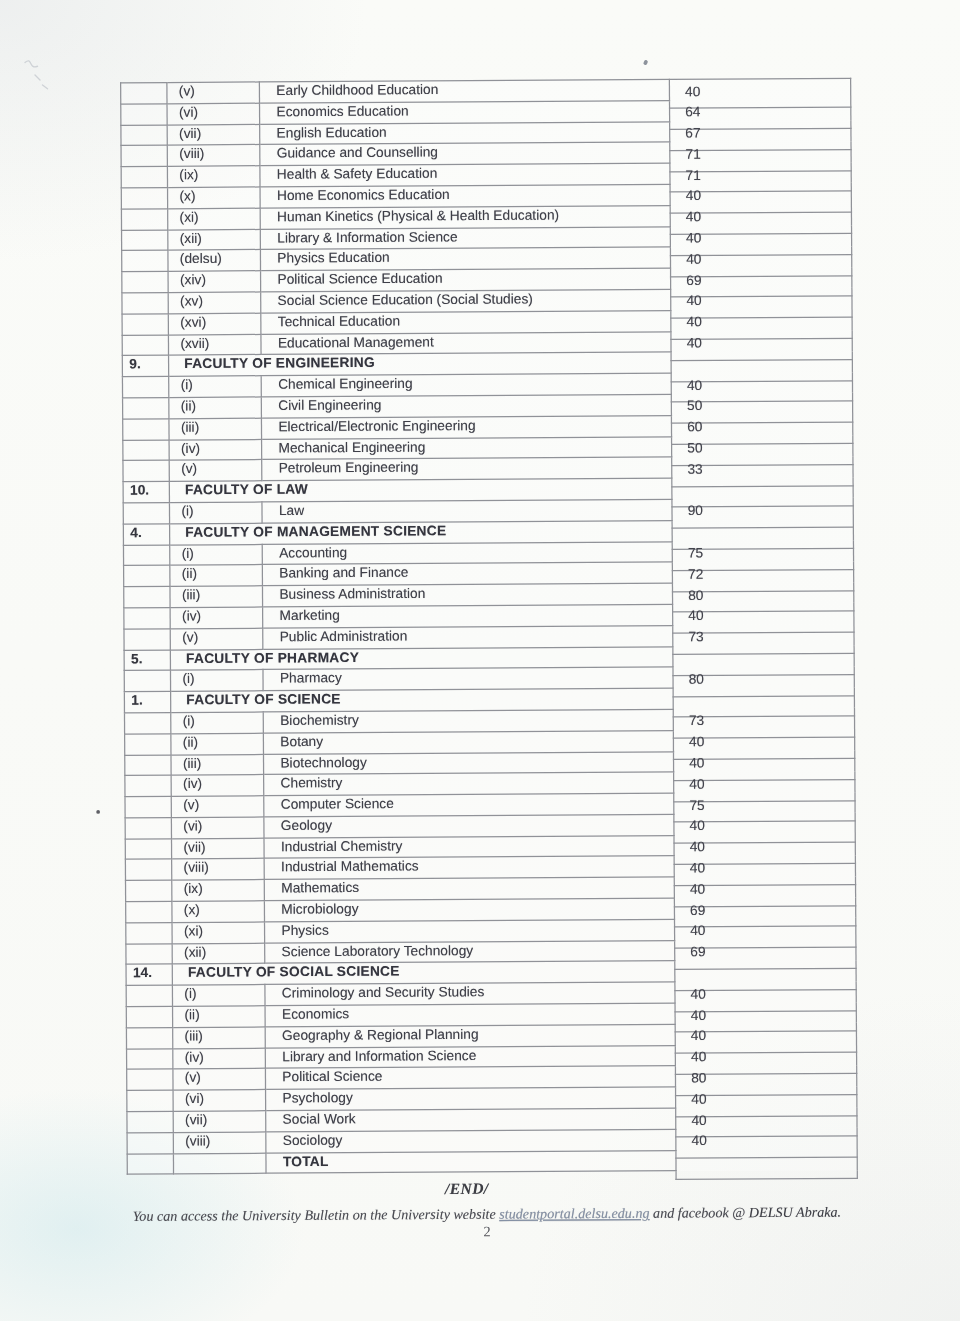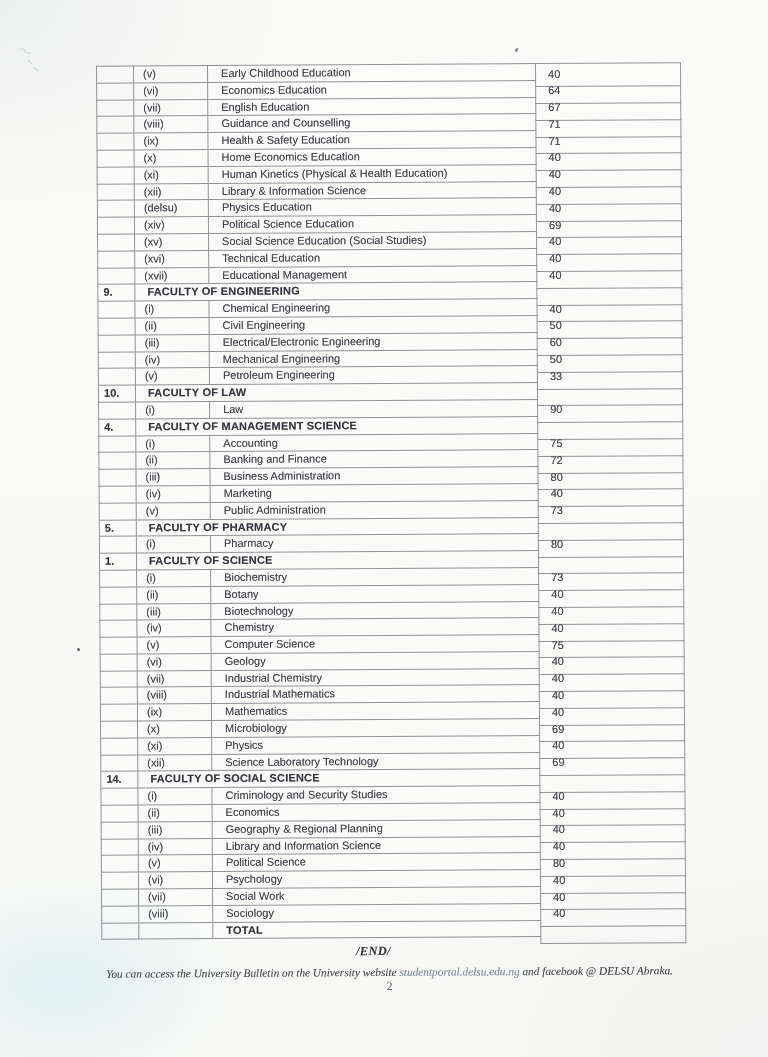--- a/index.html
+++ b/index.html
@@ -50,21 +50,21 @@
     font-family:"Liberation Serif",serif;font-style:italic;font-weight:bold;
     font-size:12.5px;color:#3c3d44;letter-spacing:.3px;
     text-shadow:0 0 .6px rgba(60,61,68,.4);
   }
   .footer-note{
     margin-top:7px;width:768px;text-align:center;
     font-family:"Liberation Serif",serif;font-style:italic;
     font-size:11.3px;color:#4a4b52;
     text-shadow:0 0 .6px rgba(74,75,82,.4);
   }
-  .doc-link{color:#8591a5;}
+  .doc-link{color:#8591a5;text-decoration:underline;}
   .fb-bold{font-weight:normal;color:#3d3e45;}
   .page-number{
     margin-top:2px;width:768px;text-align:center;
     font-family:"Liberation Serif",serif;font-size:11.5px;color:#53545a;
   }
   .speck{position:absolute;left:515px;top:48px;width:3px;height:4px;
     background:#8d939c;border-radius:40%;transform:rotate(25deg);}
   .margin-dot{position:absolute;left:77px;top:648px;width:3px;height:3px;
     background:#5f6066;border-radius:50%;}
   .pencil{position:absolute;left:14px;top:42px;opacity:.45;}

